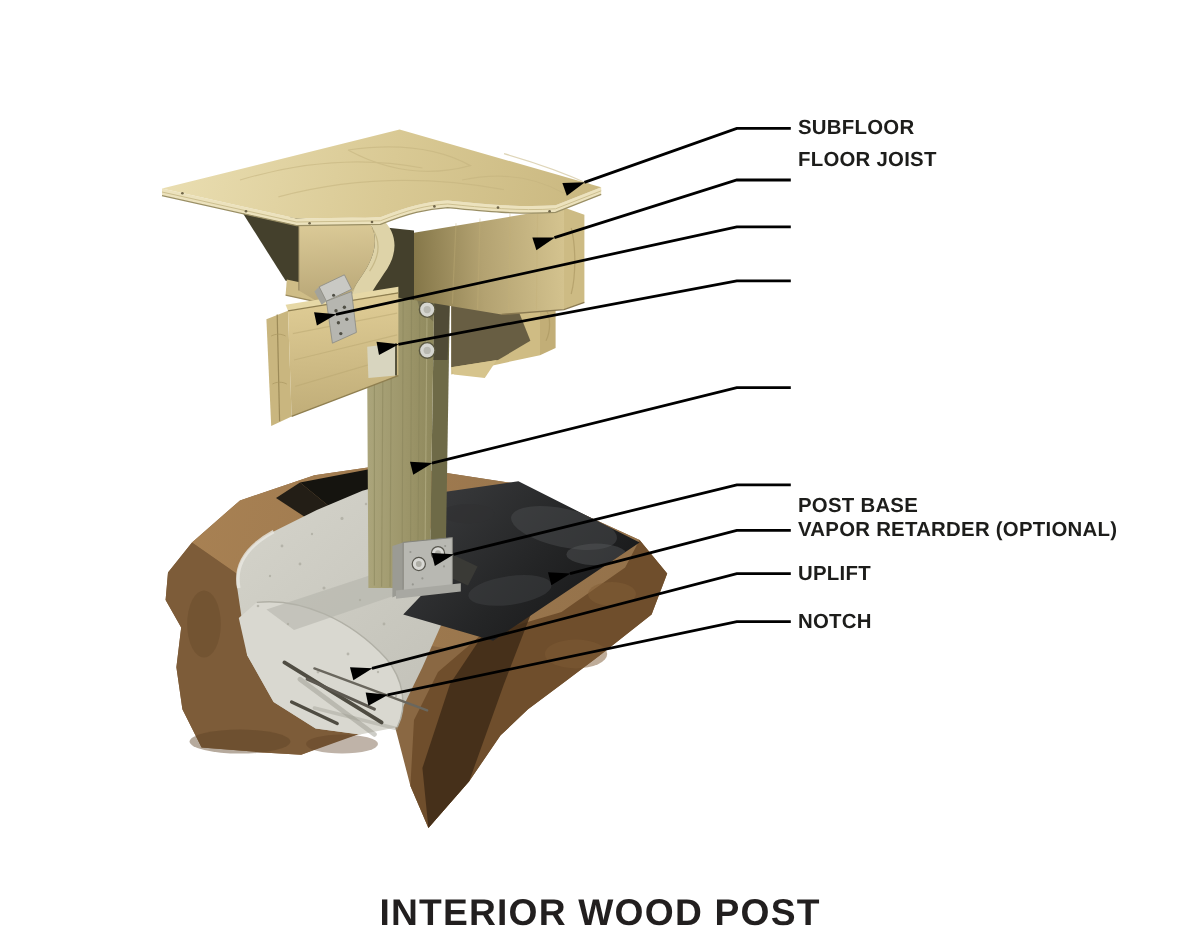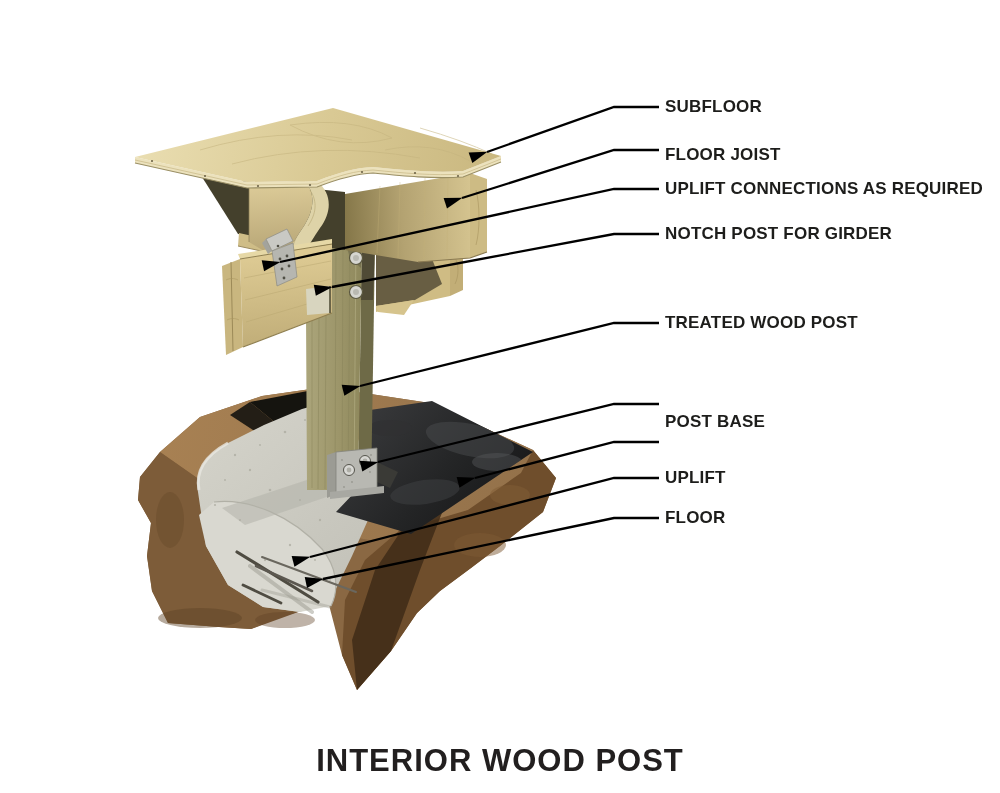--- a/index.html
+++ b/index.html
@@ -258,23 +258,21 @@
     <path d="M332,287 L614,234 L659,234" marker-start="url(#arrow)"></path>
     <path d="M360,386 L614,323 L659,323" marker-start="url(#arrow)"></path>
     <path d="M378,462 L614,404 L659,404" marker-start="url(#arrow)"></path>
     <path d="M475,478 L614,442 L659,442" marker-start="url(#arrow)"></path>
     <path d="M310,557 L614,478 L659,478" marker-start="url(#arrow)"></path>
     <path d="M323,579 L614,518 L659,518" marker-start="url(#arrow)"></path>
   </g>
 </svg>
 
 <div class="callout-label" style="top:98px">SUBFLOOR</div>
-<div class="callout-label" style="top:146px">FLOOR JOIST</div>
-<div class="callout-label" style="top:180px">UPLIFT CONNECTIONS AS REQUIRED</div>
-<div class="callout-label" style="top:225px">NOTCH POST FOR GIRDER</div>
-<div class="callout-label" style="top:314px">TREATED WOOD POST</div>
+<div class="callout-label" style="top:124px">FLOOR JOIST</div>
 <div class="callout-label" style="top:413px">POST BASE</div>
+<div class="callout-label" style="top:433px">VAPOR RETARDER (OPTIONAL)</div>
 <div class="callout-label" style="top:469px">UPLIFT</div>
-<div class="callout-label" style="top:509px">FLOOR</div>
+<div class="callout-label" style="top:509px">NOTCH</div>
 
 <div class="diagram-title">INTERIOR WOOD POST</div>
 
 </div>
 
 </body></html>

